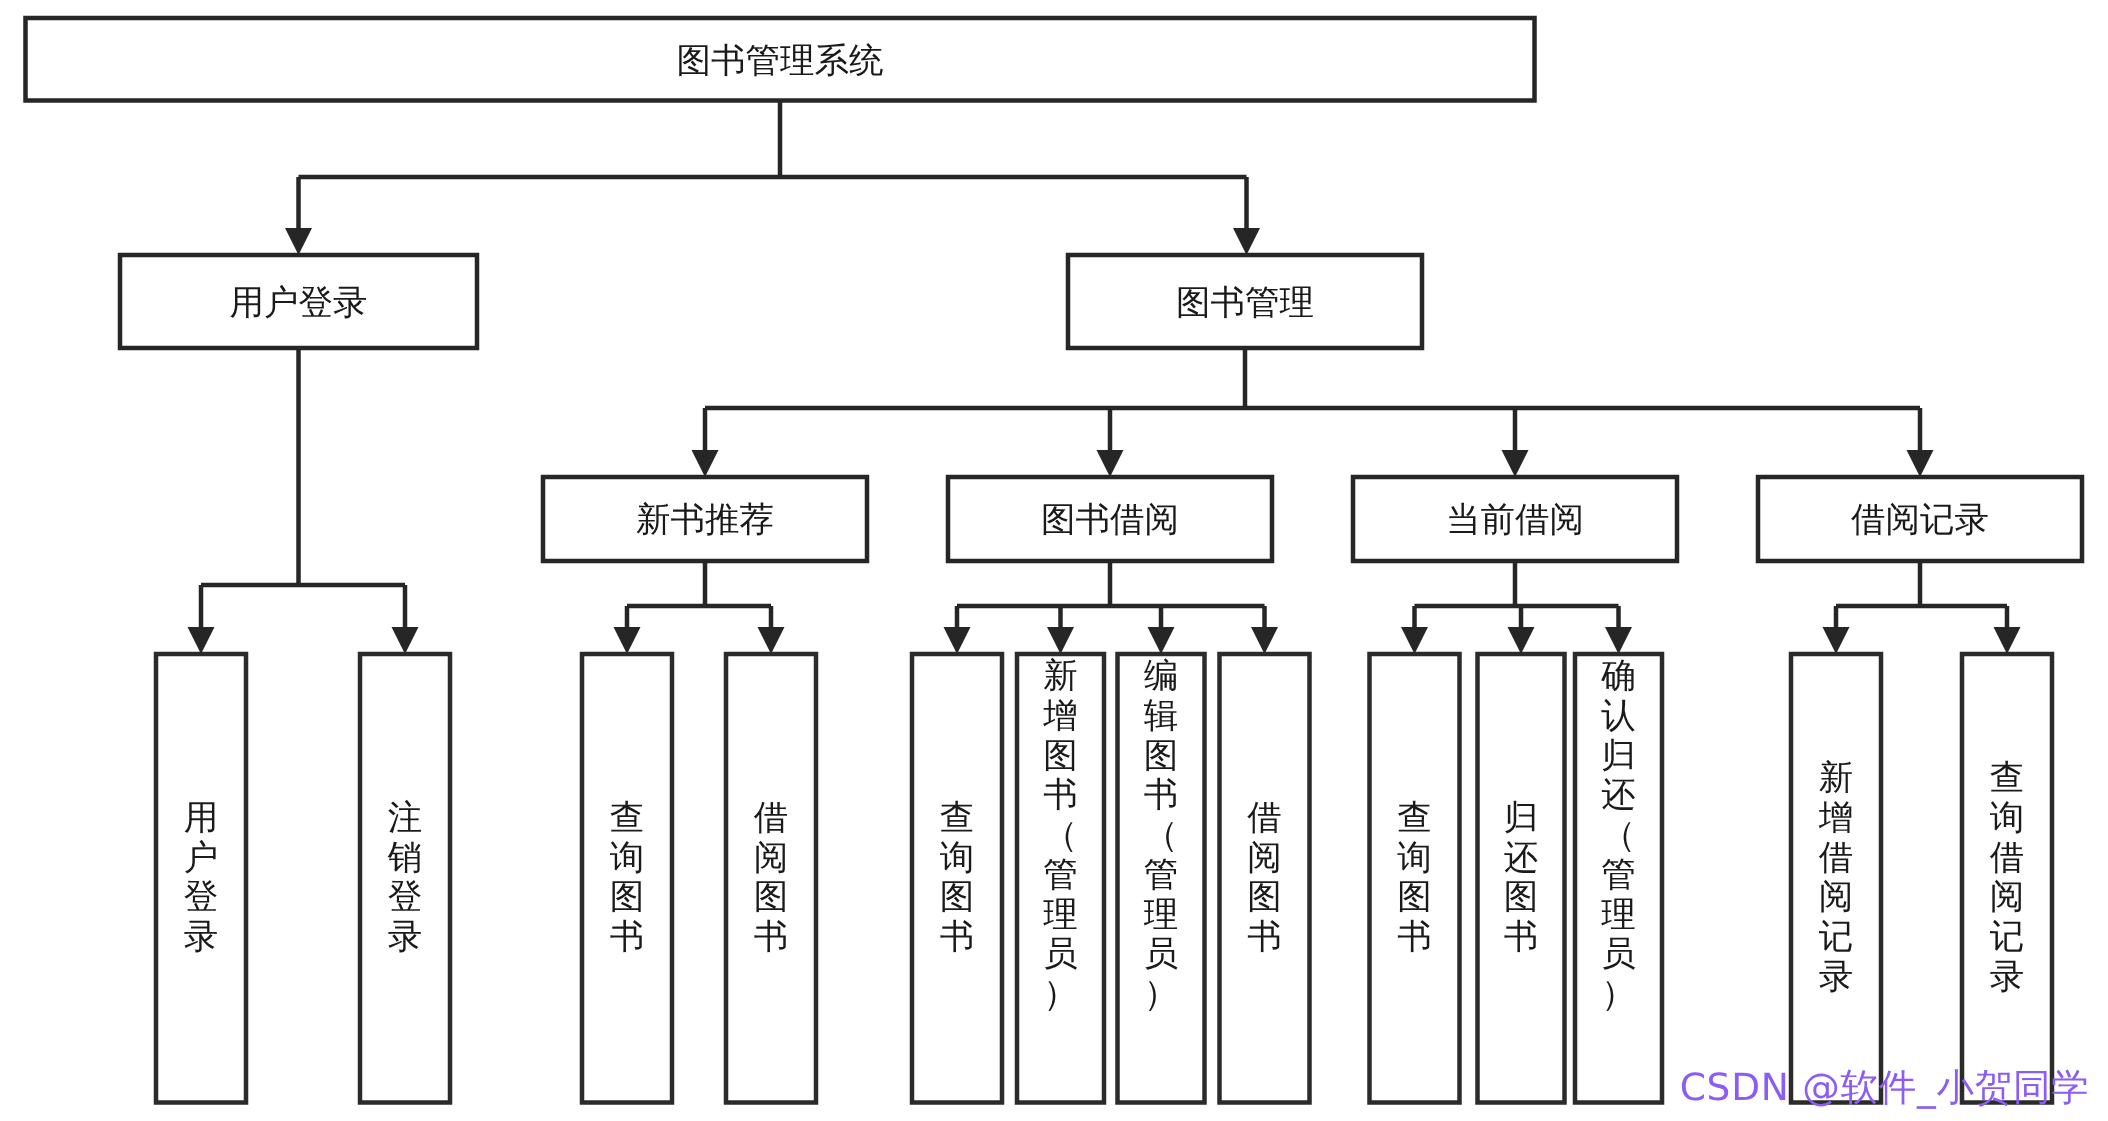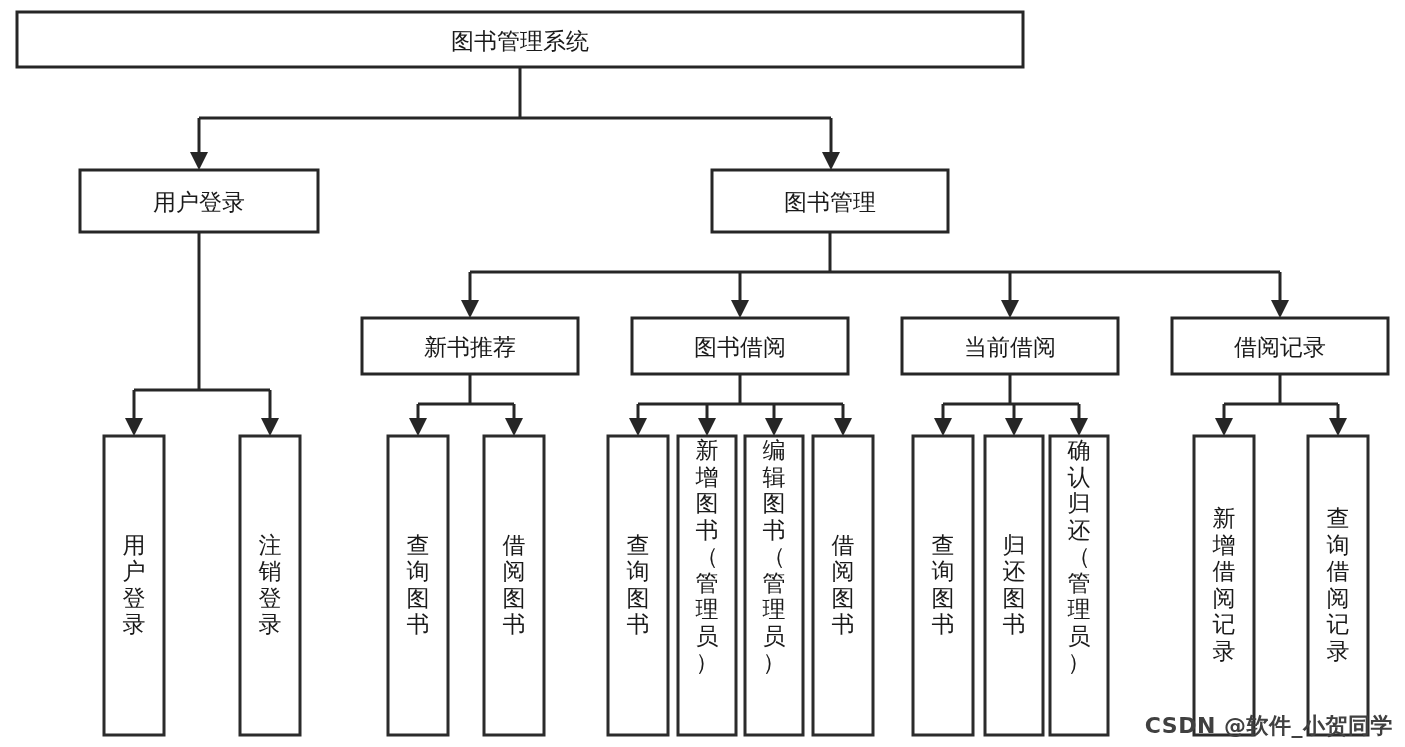--- a/index.html
+++ b/index.html
@@ -57,26 +57,25 @@
     fill: #1a1a1a;
     font-family: "DejaVu Sans", "Liberation Sans", sans-serif;
     font-size: 23px;
     text-anchor: middle;
   }
   .watermark {
     position: absolute;
     right: 8px;
     bottom: 6px;
     font-family: "DejaVu Sans", "Liberation Sans", sans-serif;
-    font-size: 22px;
-    color: #404040;
+    font-size: 25px;
+    color: #8b5cf6;
     letter-spacing: 0.5px;
     white-space: nowrap;
     pointer-events: none;
-    font-weight: bold;
   }
 </style>
 </head>
 <body>
 
 <div id="diagram-root">
   <svg id="tree-svg" viewBox="0 0 1405 747" xmlns="http://www.w3.org/2000/svg">
 
     <defs>
       <marker id="arrow" viewBox="0 0 12 14" refX="6" refY="13" markerWidth="12" markerHeight="14" orient="auto-start-reverse" markerUnits="userSpaceOnUse">

